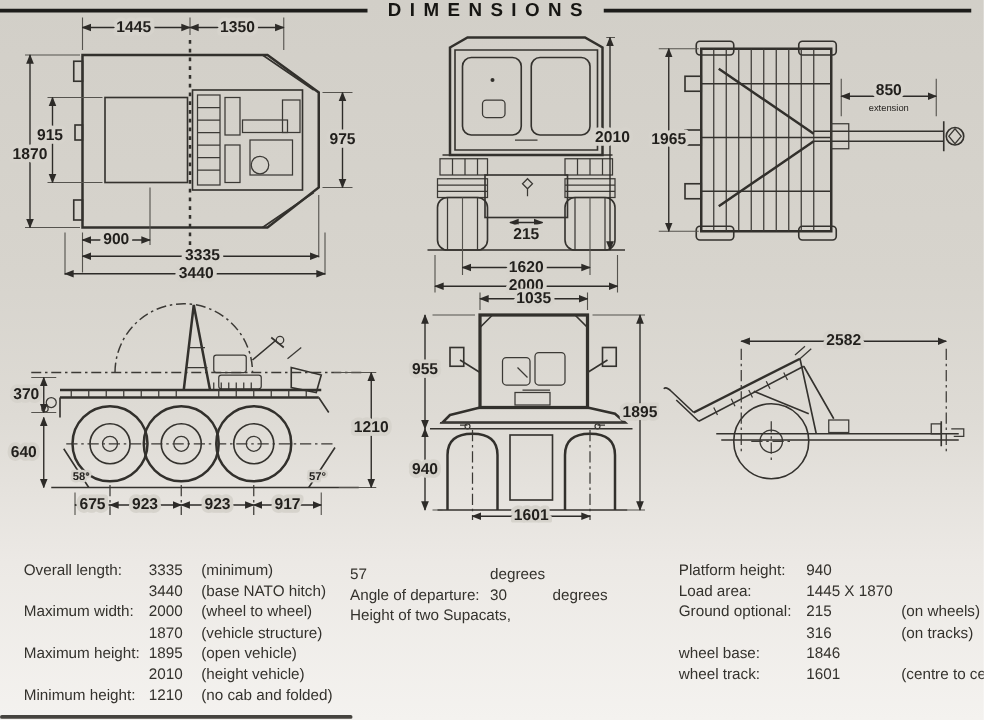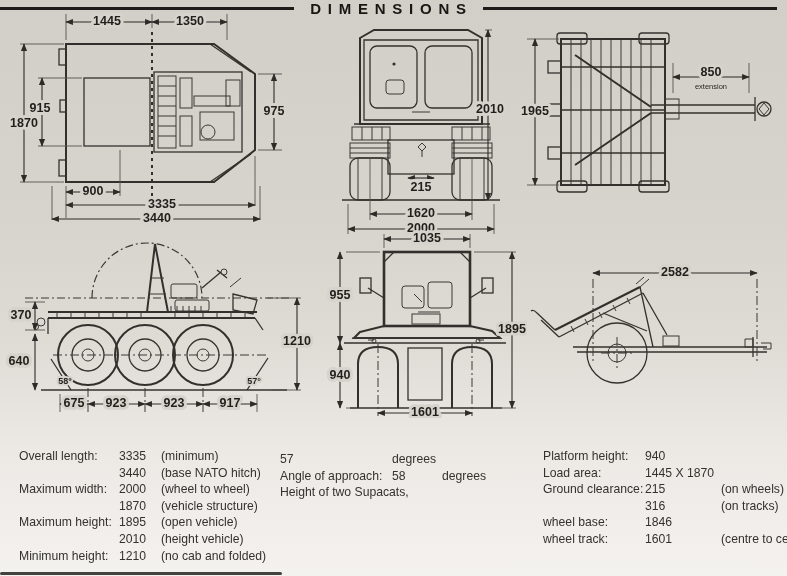--- a/index.html
+++ b/index.html
@@ -354,22 +354,22 @@
       <span class="sn">(no cab and folded)</span>
     </div>
   </div>
 
   <div class="spec-col col2" style="left:280px;top:451px">
     <div class="spec-row">
       <span class="sv">57</span>
       <span class="sn">degrees</span>
     </div>
     <div class="spec-row">
-      <span class="sl">Angle of approach:</span>
-      <span class="sv">58</span>
+      <span class="sl">Angle of departure:</span>
+      <span class="sv">30</span>
       <span class="sn">degrees</span>
     </div>
     <div class="spec-row">
       <span class="sl">Height of two Supacats,</span>
       <span class="sv"></span>
       <span class="sn"></span>
     </div>
   </div>
 
   <div class="spec-col col3" style="left:543px;top:448px">
@@ -377,21 +377,21 @@
       <span class="sl">Platform height:</span>
       <span class="sv">940</span>
       <span class="sn"></span>
     </div>
     <div class="spec-row">
       <span class="sl">Load area:</span>
       <span class="sv">1445 X 1870</span>
       <span class="sn"></span>
     </div>
     <div class="spec-row">
-      <span class="sl">Ground clearance:</span>
+      <span class="sl">Ground optional:</span>
       <span class="sv">215</span>
       <span class="sn">(on wheels)</span>
     </div>
     <div class="spec-row">
       <span class="sl"></span>
       <span class="sv">316</span>
       <span class="sn">(on tracks)</span>
     </div>
     <div class="spec-row">
       <span class="sl">wheel base:</span>

